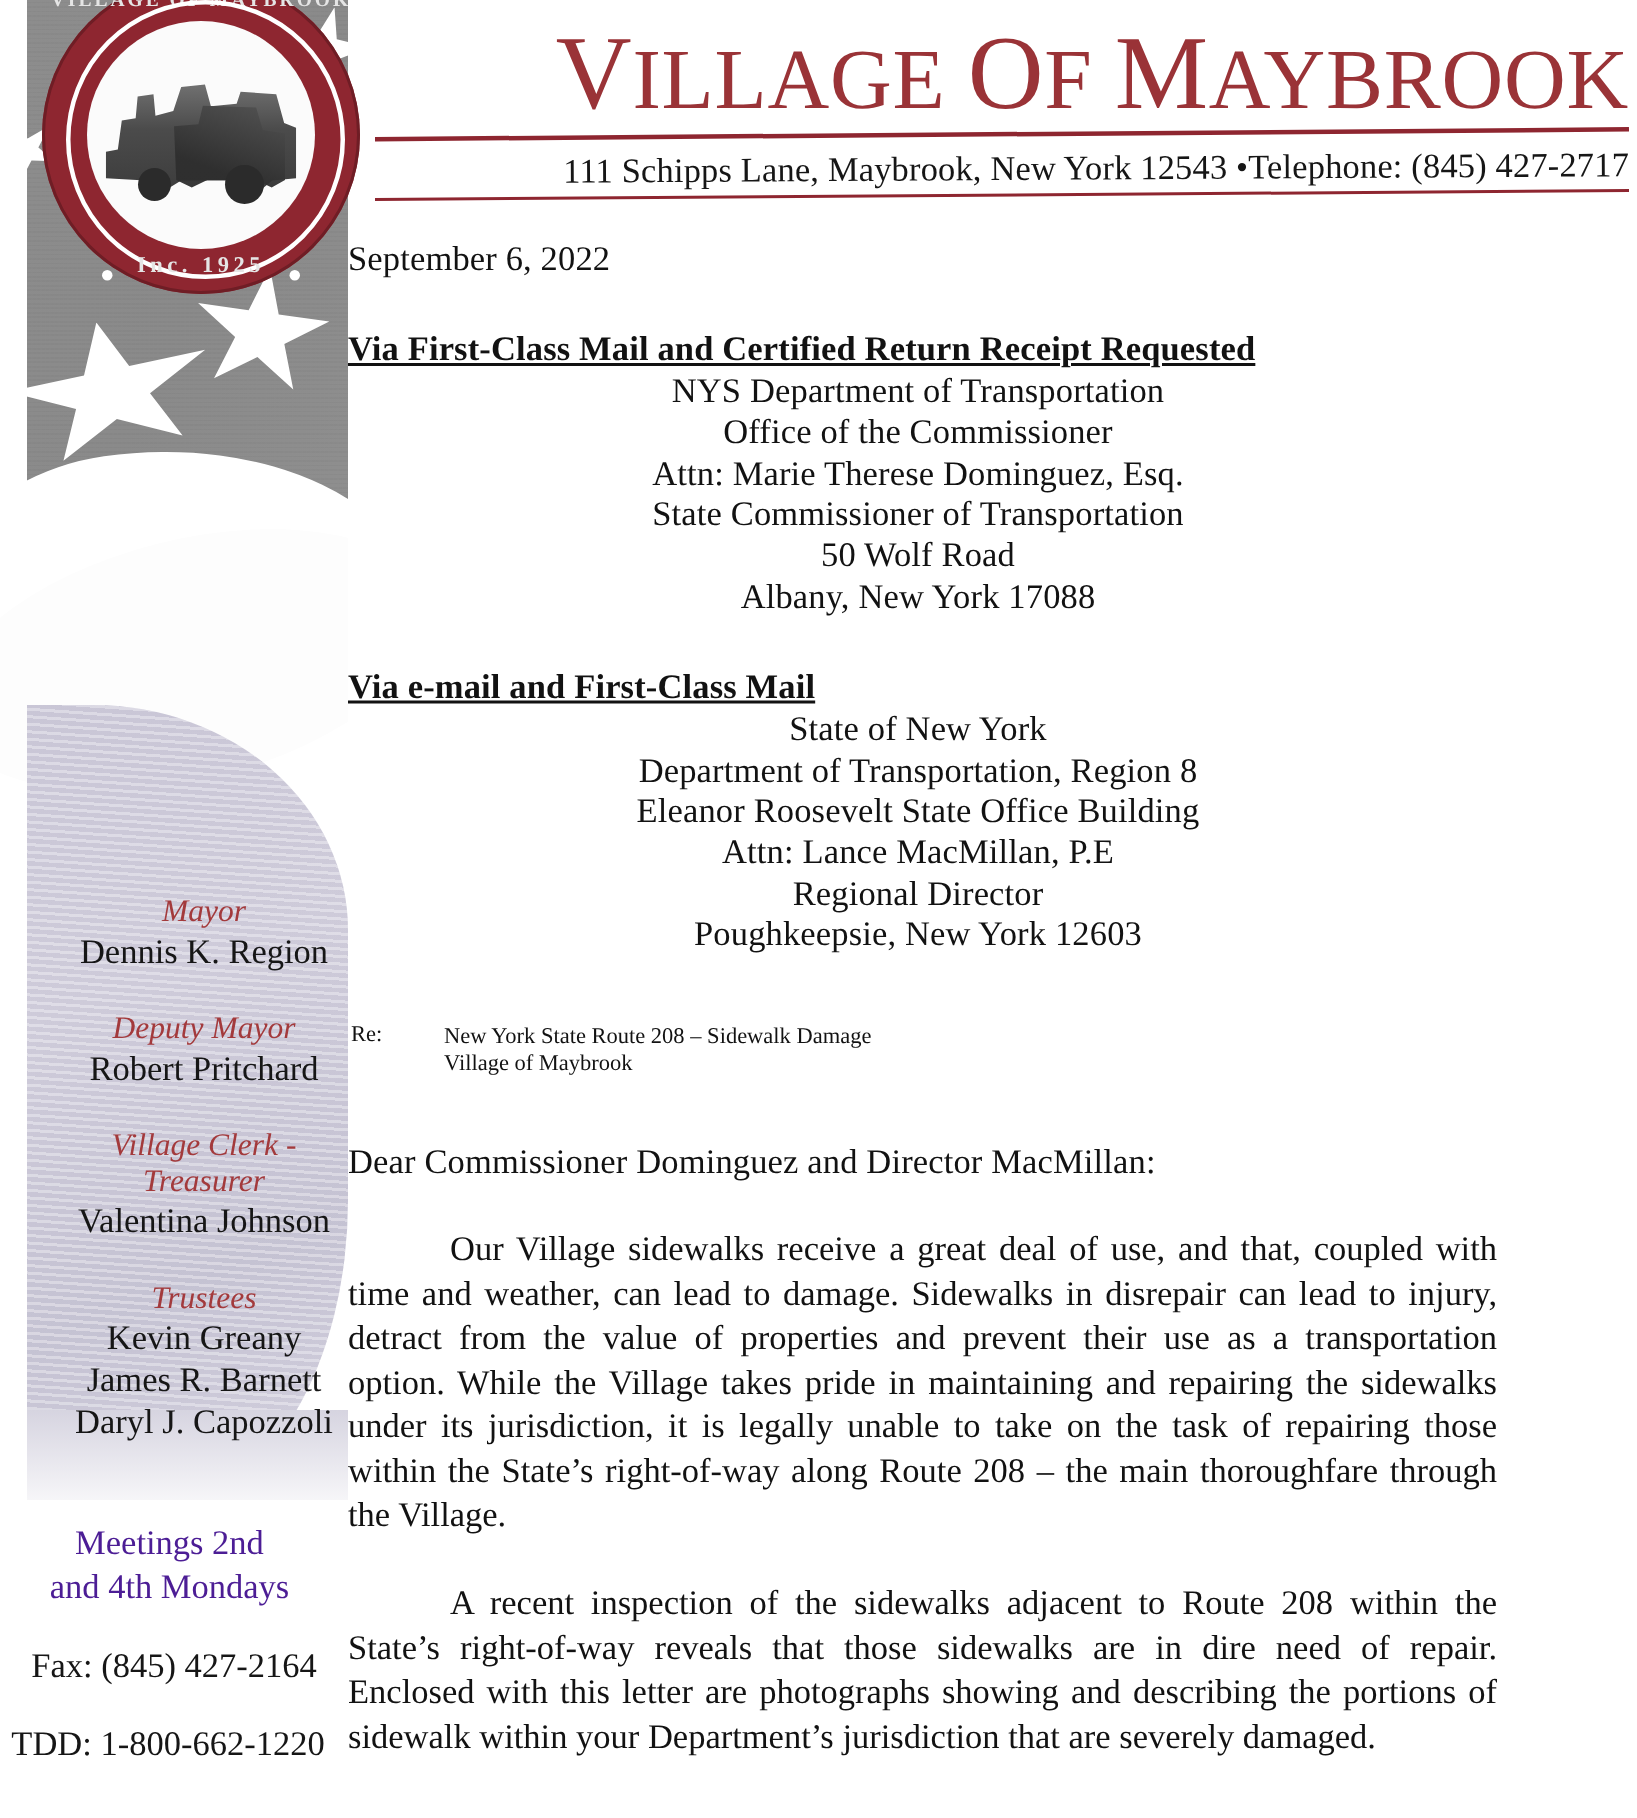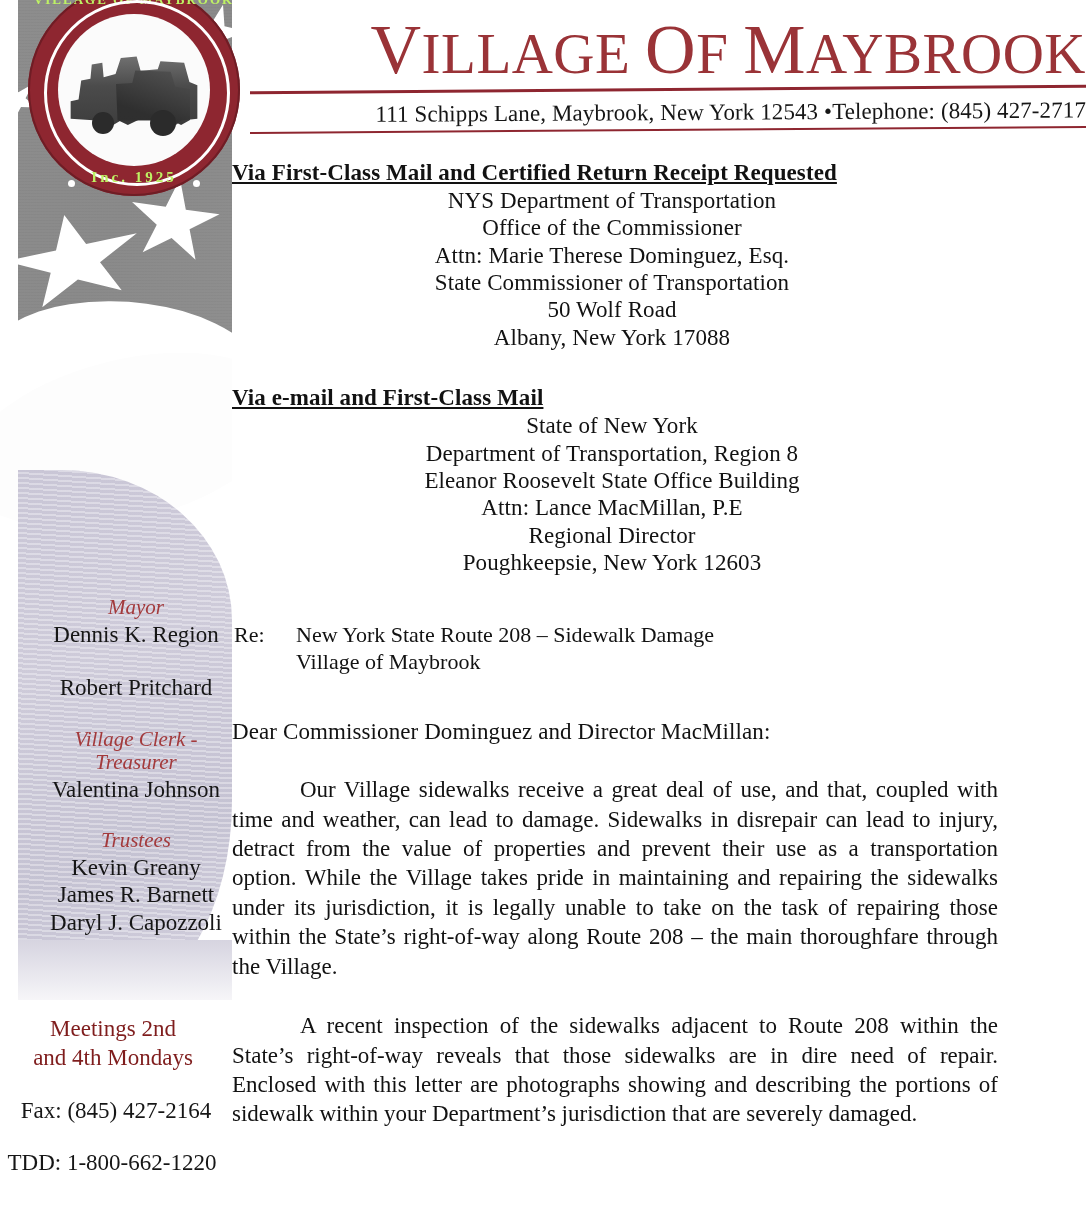--- a/index.html
+++ b/index.html
@@ -163,21 +163,21 @@
     clip-path: polygon(0 26%, 22% 24%, 26% 4%, 74% 6%, 80% 30%, 100% 34%, 100% 84%, 88% 92%, 74% 84%, 30% 84%, 16% 92%, 2% 84%);
     opacity:.95;
   }
   .seal-wheel { position:absolute; border-radius:50%; background:#2b2b2b; }
   .w1{ left:34px; top:98px; width:22px; height:22px; }
   .w2{ left:92px; top:96px; width:26px; height:26px; }
   .seal-text-top, .seal-text-bot {
     position: absolute;
     left: 0; width: 212px;
     text-align: center;
-    color: #bef264;
+    color: #e5e5e5;
     font-family: "Liberation Serif", serif;
     font-weight: bold;
     letter-spacing: 2px;
   }
   .seal-text-top { top: 8px; font-size: 13px; }
   .seal-text-bot { bottom: 10px; font-size: 15px; letter-spacing: 3px; }
   .seal-dots { position:absolute; bottom:16px; width:212px; left:0; }
   .seal-dot { position:absolute; width:7px; height:7px; background:#fff; border-radius:50%; }
   .sd-l { left: 40px; }
   .sd-r { right: 40px; }
@@ -248,21 +248,21 @@
     margin: 0;
   }
   .meetings {
     position: absolute;
     left: 0;
     top: 1014px;
     width: 226px;
     text-align: center;
     font-size: 23px;
     line-height: 1.28;
-    color: #7f1d1d;
+    color: #4c1d95;
     z-index: 6;
   }
   .contact-line {
     position: absolute;
     left: 0;
     width: 232px;
     text-align: center;
     font-size: 23px;
     color: #161616;
     z-index: 6;
@@ -293,21 +293,21 @@
   .addr-line {
     font-size: 23px;
     line-height: 1.19;
     margin: 0;
     letter-spacing: .1px;
     text-align: center;
   }
   .re-block {
     display: flex;
     margin: 46px 0 0 2px;
-    font-size: 22px;
+    font-size: 15px;
   }
   .re-label { width: 62px; flex: none; }
   .re-lines p { margin: 0; line-height: 1.2; }
   .salutation {
     font-size: 23px;
     margin: 44px 0 0 0;
     letter-spacing: .1px;
   }
   .para {
     font-size: 23px;
@@ -362,20 +362,21 @@
   </div>
 
   <div class="officials">
 
     <div class="off-group">
       <p class="off-title">Mayor</p>
       <p class="off-name">Dennis K. Region</p>
     </div>
 
     <div class="off-group">
+      <p class="off-title">Deputy Mayor</p>
       <p class="off-name">Robert Pritchard</p>
     </div>
 
     <div class="off-group">
       <p class="off-title" style="white-space:pre-line">Village Clerk -
 Treasurer</p>
       <p class="off-name">Valentina Johnson</p>
     </div>
 
     <div class="off-group">
@@ -386,20 +387,21 @@
     </div>
   </div>
 
   <div class="meetings" style="white-space:pre-line">Meetings 2nd
 and 4th Mondays</div>
   <div class="contact-line fax">Fax: (845) 427-2164</div>
   <div class="contact-line tdd">TDD: 1-800-662-1220</div>
 
   <div class="letter">
 
+    <p class="date">September 6, 2022</p>
 
     <div class="addr-block">
       <p class="addr-head">Via First-Class Mail and Certified Return Receipt Requested</p>
       <p class="addr-line">NYS Department of Transportation</p>
       <p class="addr-line">Office of the Commissioner</p>
       <p class="addr-line">Attn: Marie Therese Dominguez, Esq.</p>
       <p class="addr-line">State Commissioner of Transportation</p>
       <p class="addr-line">50 Wolf Road</p>
       <p class="addr-line">Albany, New York 17088</p>
     </div>

